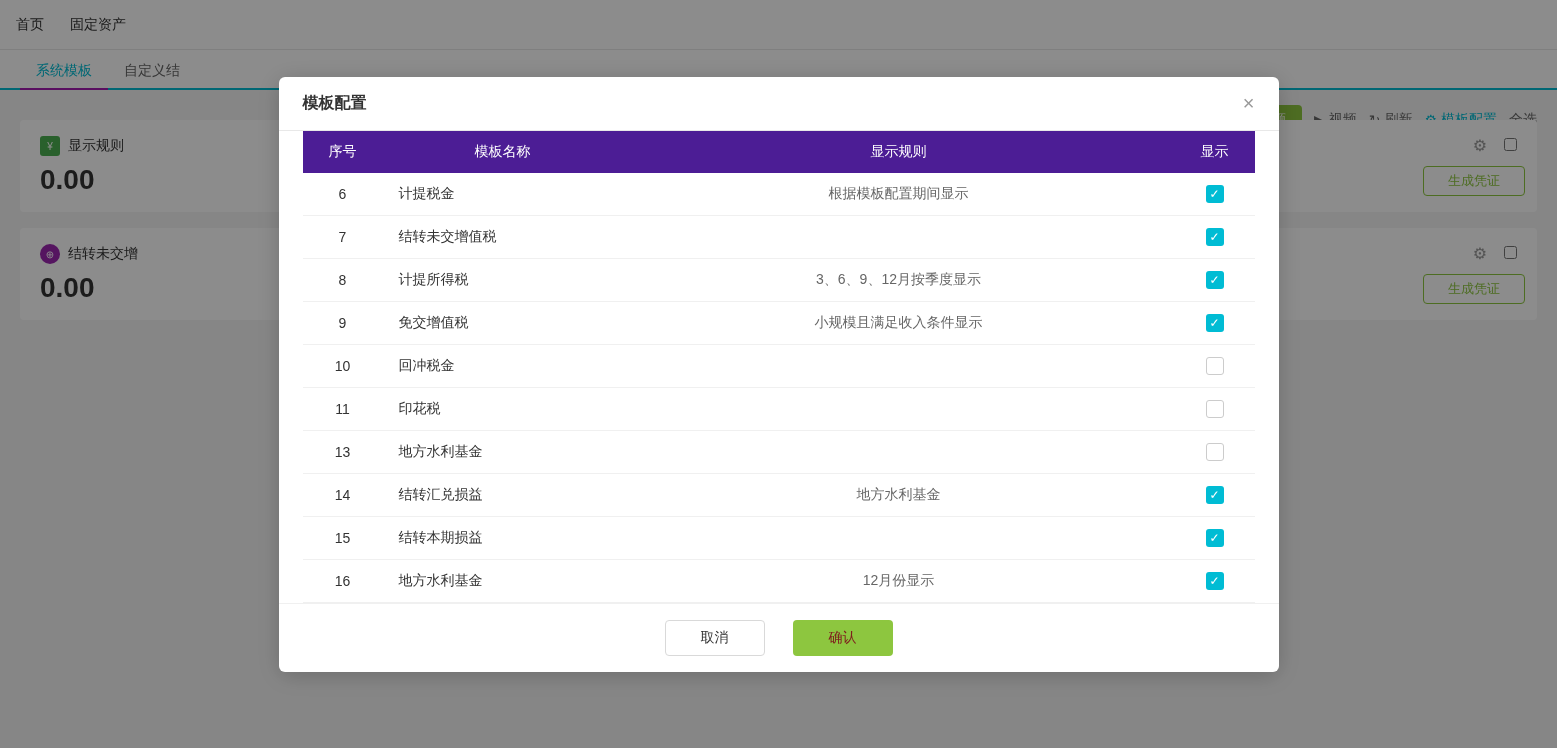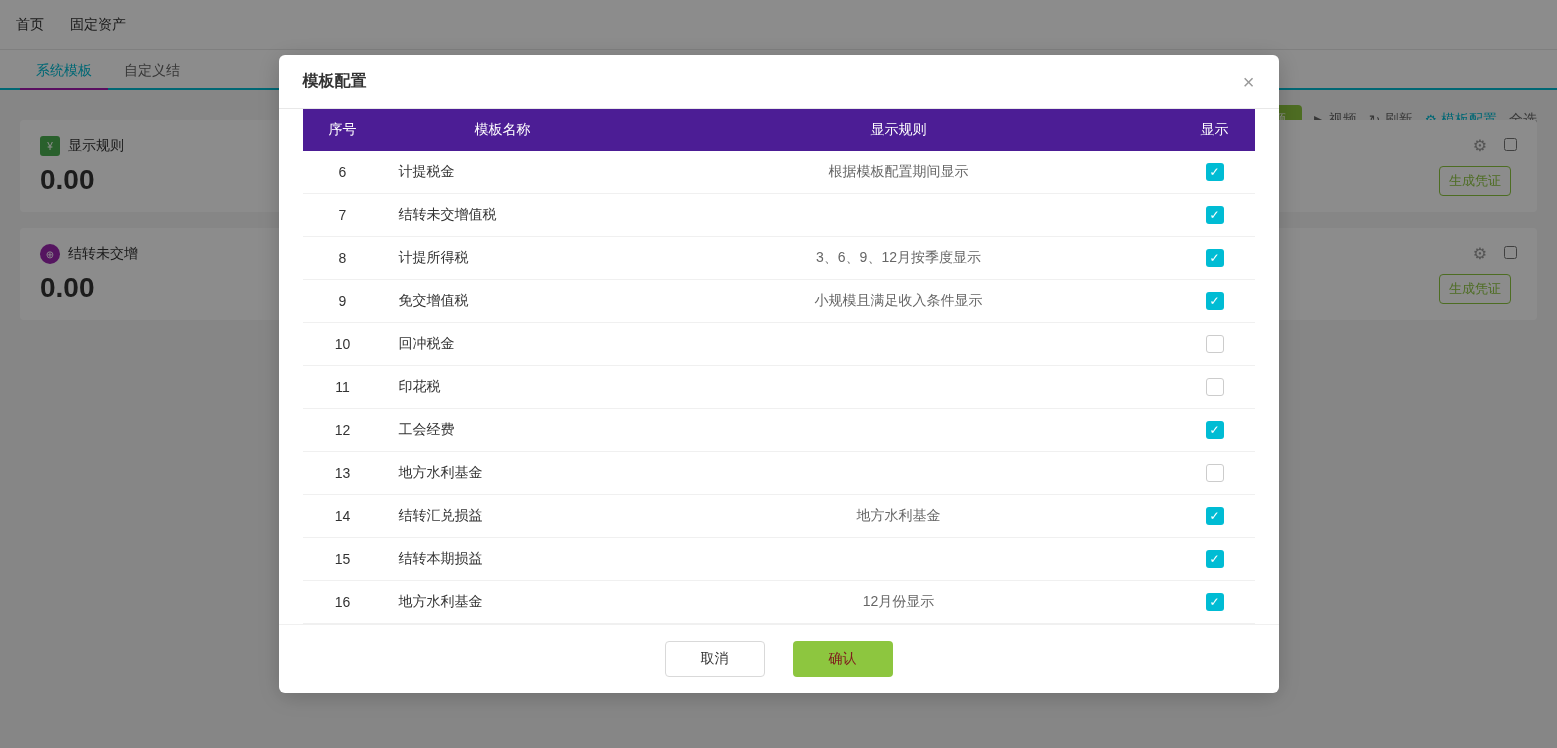--- a/index.html
+++ b/index.html
@@ -148,27 +148,27 @@
       position: absolute;
       right: 50px; top: 16px;
       color: #999; cursor: pointer; font-size: 16px;
     }
     .card-checkbox {
       position: absolute;
       right: 20px; top: 18px;
     }
     .btn-generate {
       position: absolute;
-      right: 26px;
+      right: 12px;
       bottom: 16px;
       border: 1px solid #8dc63f;
       color: #8dc63f;
       background: #fff;
       border-radius: 4px;
-      padding: 5px 9px;
+      padding: 5px 24px;
       cursor: pointer;
       font-size: 13px;
       font-family: inherit;
     }
 
     
     .overlay {
       position: fixed;
       top: 0; left: 0; right: 0; bottom: 0;
       background: rgba(0,0,0,0.45);
@@ -451,30 +451,20 @@
               <td>11</td>
               <td>印花税</td>
               <td></td>
               <td>
                 <div class="cb-wrap">
                   <div class="cb-empty"></div>
                 </div>
               </td>
             </tr>
             <tr>
-              <td>12</td>
-              <td>工会经费</td>
-              <td></td>
-              <td>
-                <div class="cb-wrap">
-                  <div class="cb-teal">✓</div>
-                </div>
-              </td>
-            </tr>
-            <tr>
               <td>13</td>
               <td>地方水利基金</td>
               <td></td>
               <td>
                 <div class="cb-wrap">
                   <div class="cb-empty"></div>
                 </div>
               </td>
             </tr>
             <tr>

